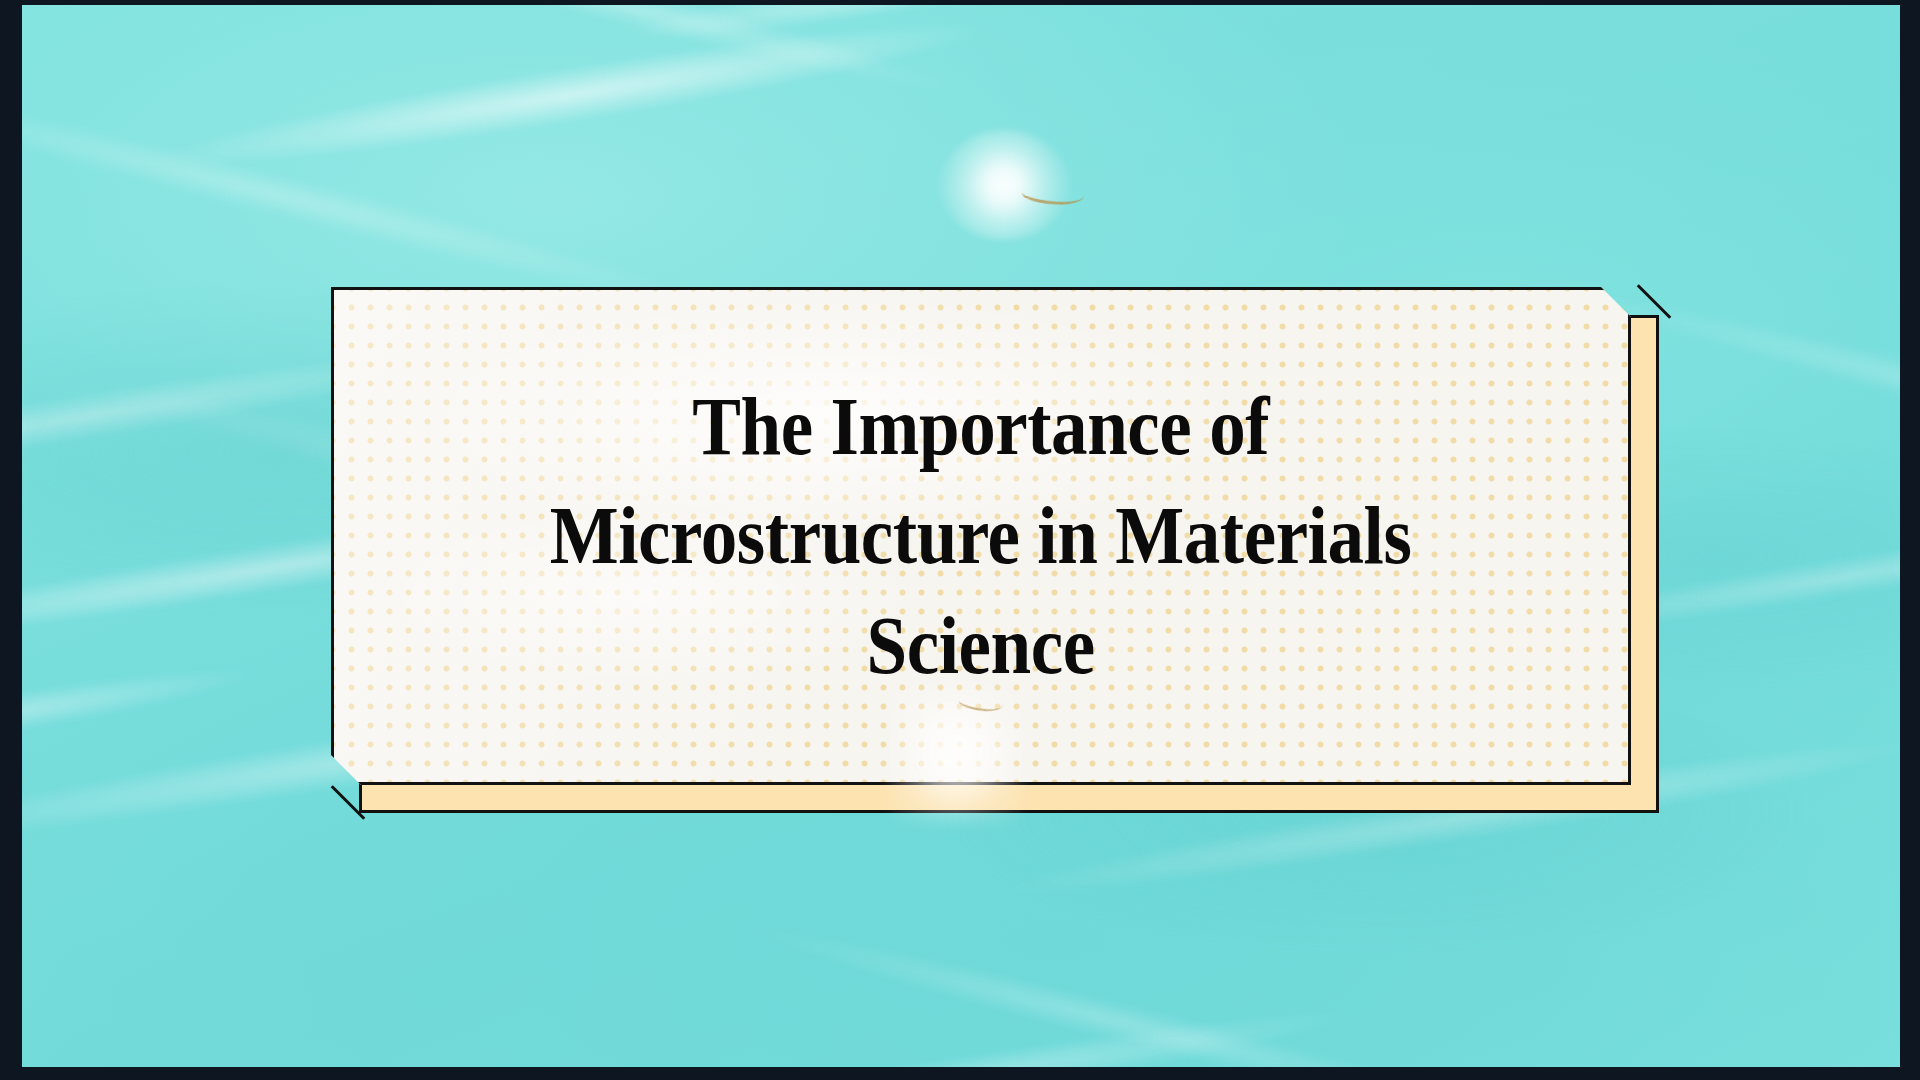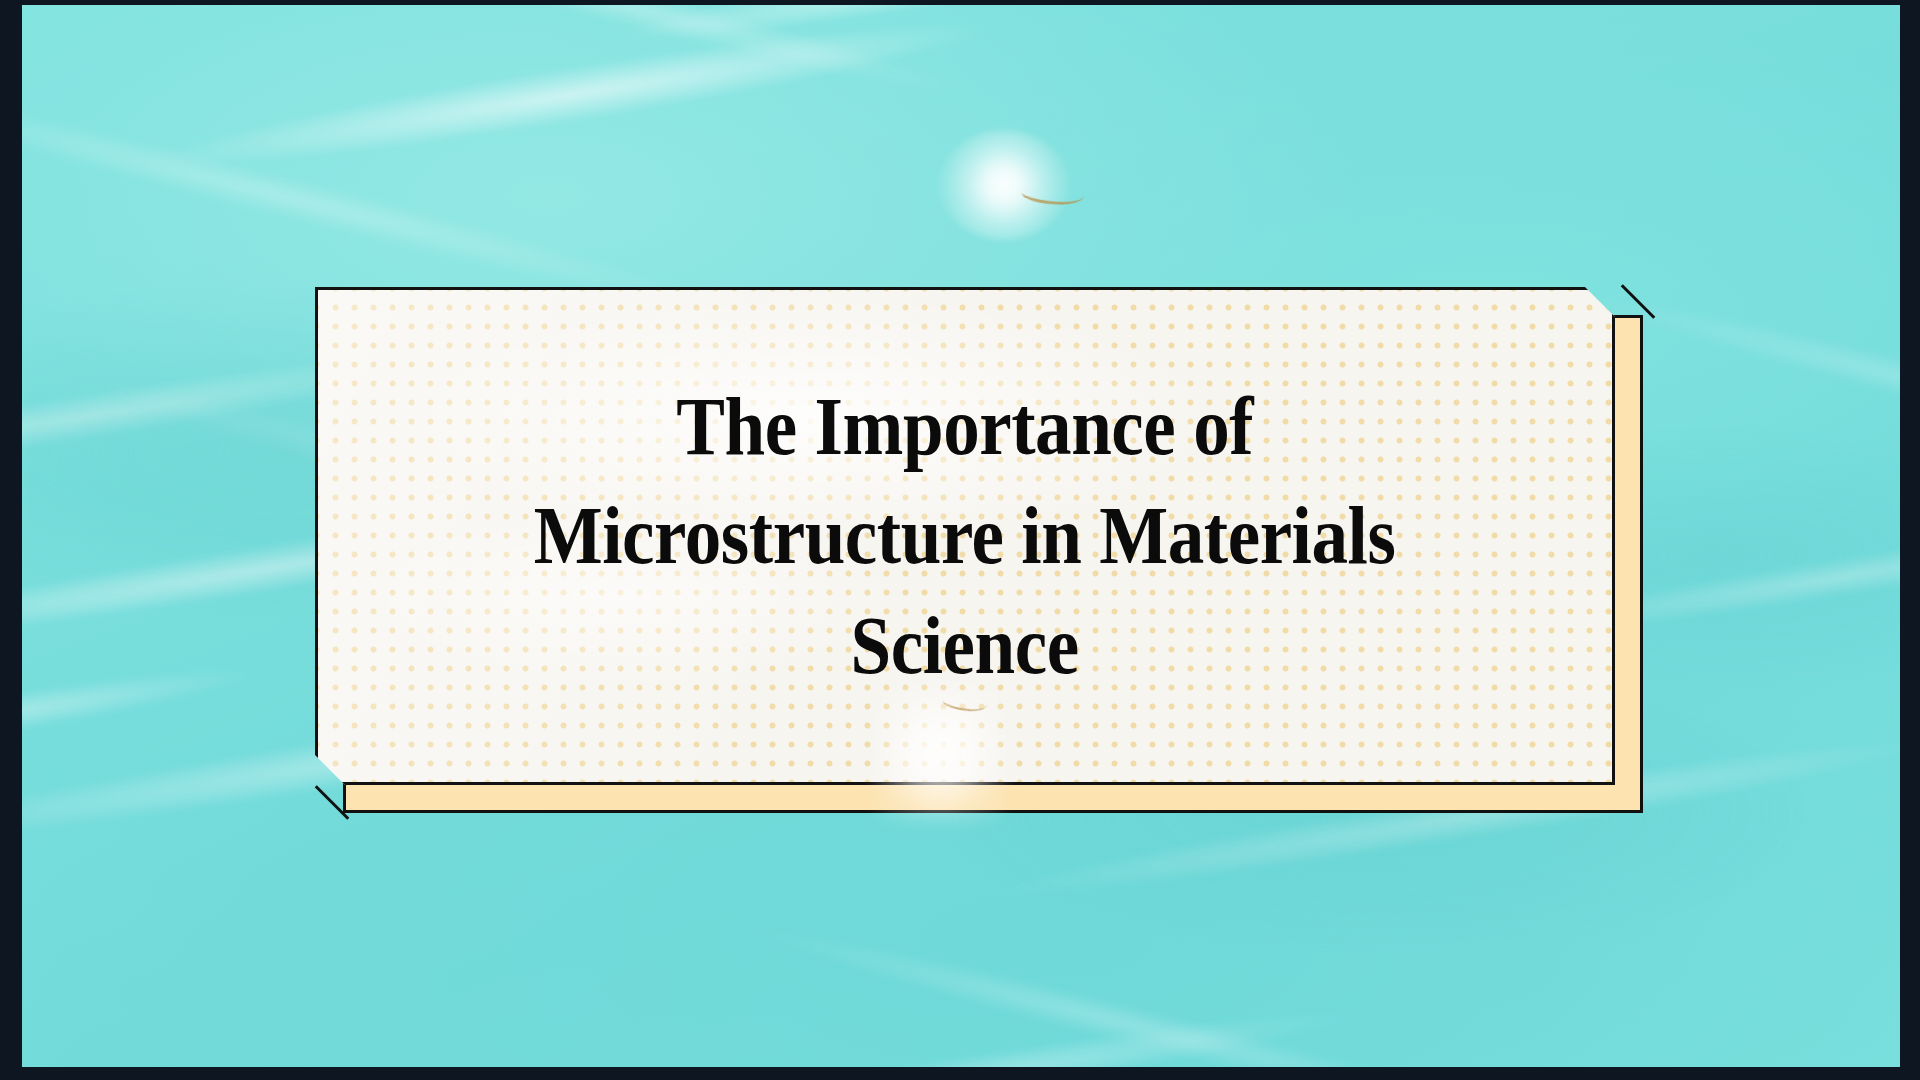--- a/index.html
+++ b/index.html
@@ -98,21 +98,21 @@
     width:62px; height:22px;
     border-bottom:3px solid rgba(184,142,66,.72);
     border-radius:0 0 70% 30%;
     transform:rotate(11deg);
     filter:blur(.5px);
   }
 
   
   #title-card-group {
     position:absolute;
-    left:293px; top:282px;
+    left:309px; top:282px;
     width:1340px; height:530px;
   }
 
   
   #card-backing {
     position:absolute;
     left:28px; top:28px;
     width:1300px; height:498px;
     background:#fce3b0;
     border:3px solid #111111;

